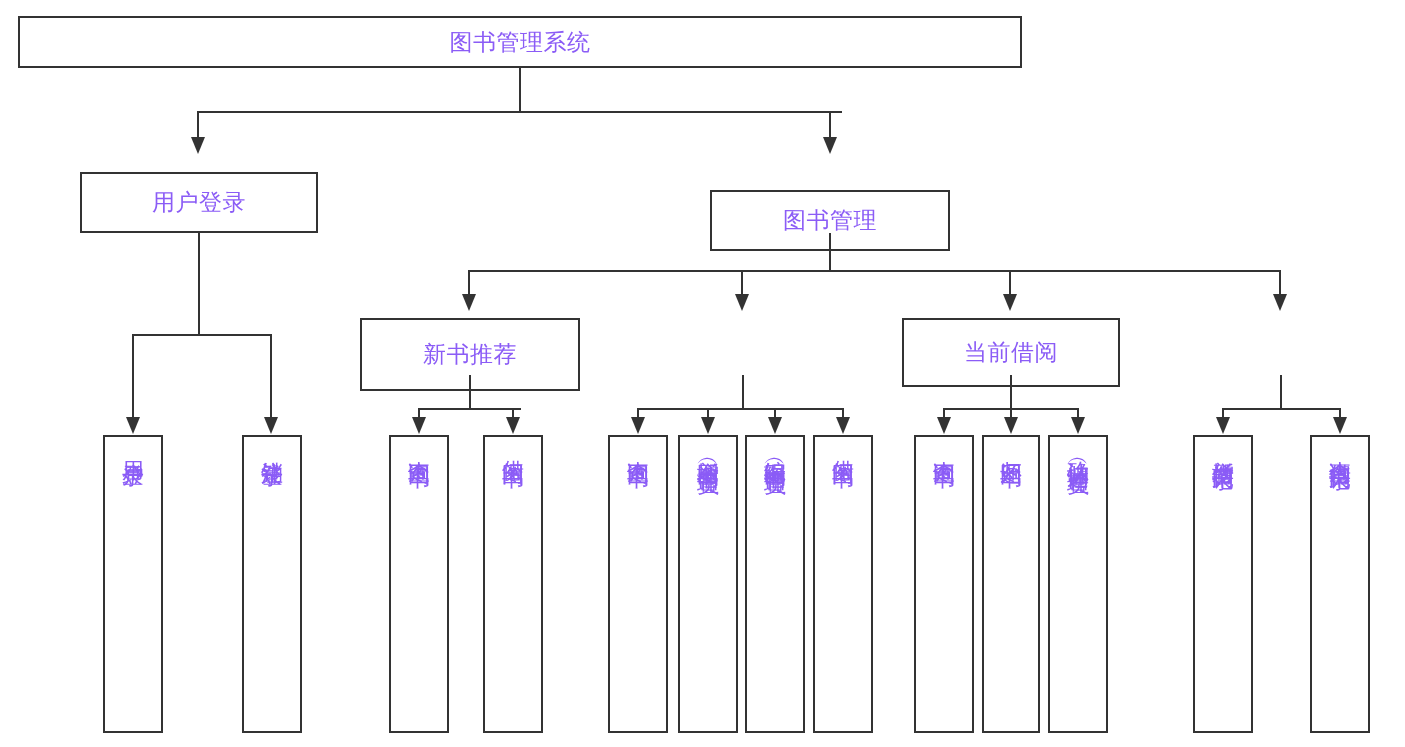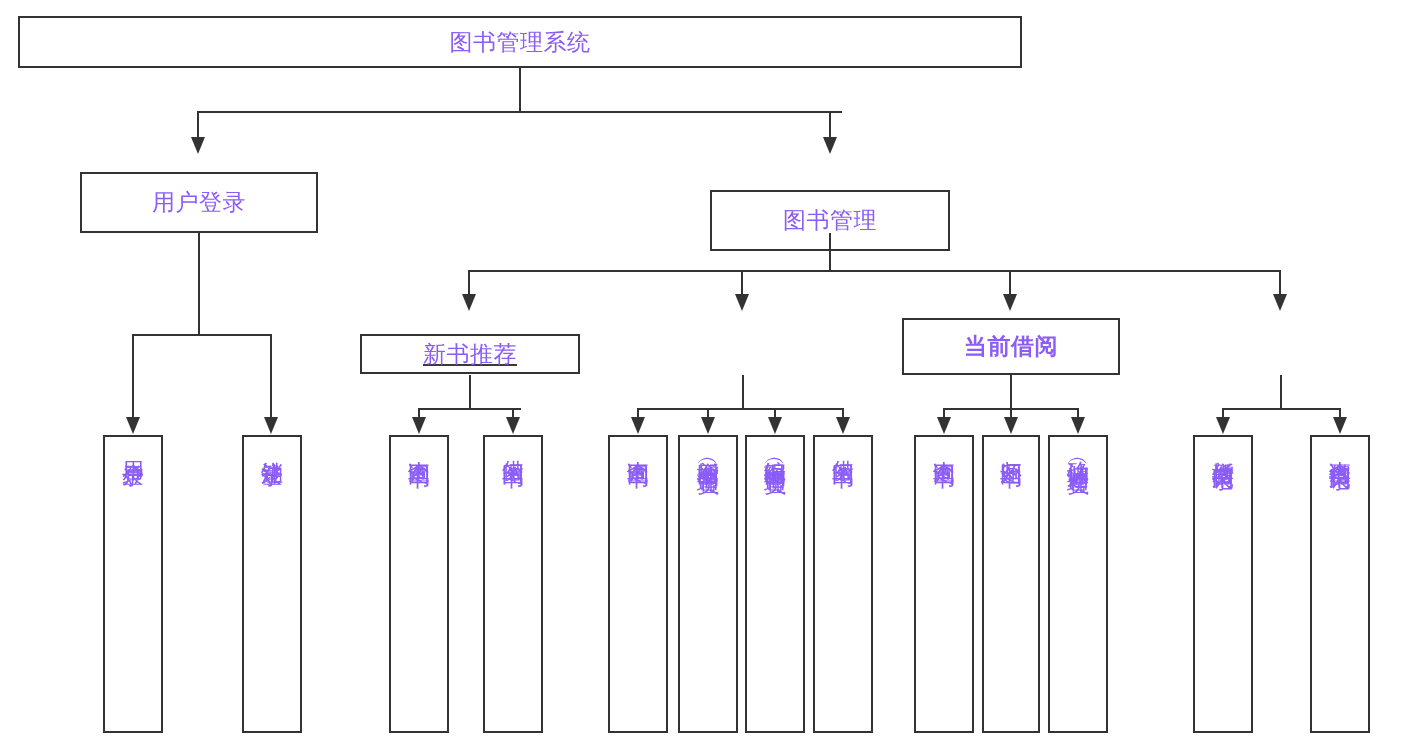--- a/index.html
+++ b/index.html
@@ -114,24 +114,24 @@
   <div class="hline" style="left:468px; top:270px; width:812px;"></div>
   <div class="vline" style="left:468px; top:270px; height:24px;"></div>
   <div class="vline" style="left:741px; top:270px; height:24px;"></div>
   <div class="vline" style="left:1009px; top:270px; height:24px;"></div>
   <div class="vline" style="left:1279px; top:270px; height:24px;"></div>
   <div class="arrow" style="left:462px; top:294px;"></div>
   <div class="arrow" style="left:735px; top:294px;"></div>
   <div class="arrow" style="left:1003px; top:294px;"></div>
   <div class="arrow" style="left:1273px; top:294px;"></div>
 
-  <div class="node" style="left:360px; top:334px; width:220px; height:40px;text-decoration:underline;">
+  <div class="node" style="left:360px; top:318px; width:220px; height:73px;">
     <span class="node-label">新书推荐</span>
   </div>
-  <div class="node" style="left:902px; top:318px; width:218px; height:57px;font-weight:bold;">
+  <div class="node" style="left:902px; top:318px; width:218px; height:69px;">
     <span class="node-label">当前借阅</span>
   </div>
 
   <div class="vline" style="left:469px; top:375px; height:34px;"></div>
   <div class="hline" style="left:418px; top:408px; width:103px;"></div>
   <div class="vline" style="left:418px; top:408px; height:10px;"></div>
   <div class="vline" style="left:512px; top:408px; height:10px;"></div>
   <div class="arrow" style="left:412px; top:417px;"></div>
   <div class="arrow" style="left:506px; top:417px;"></div>
 

